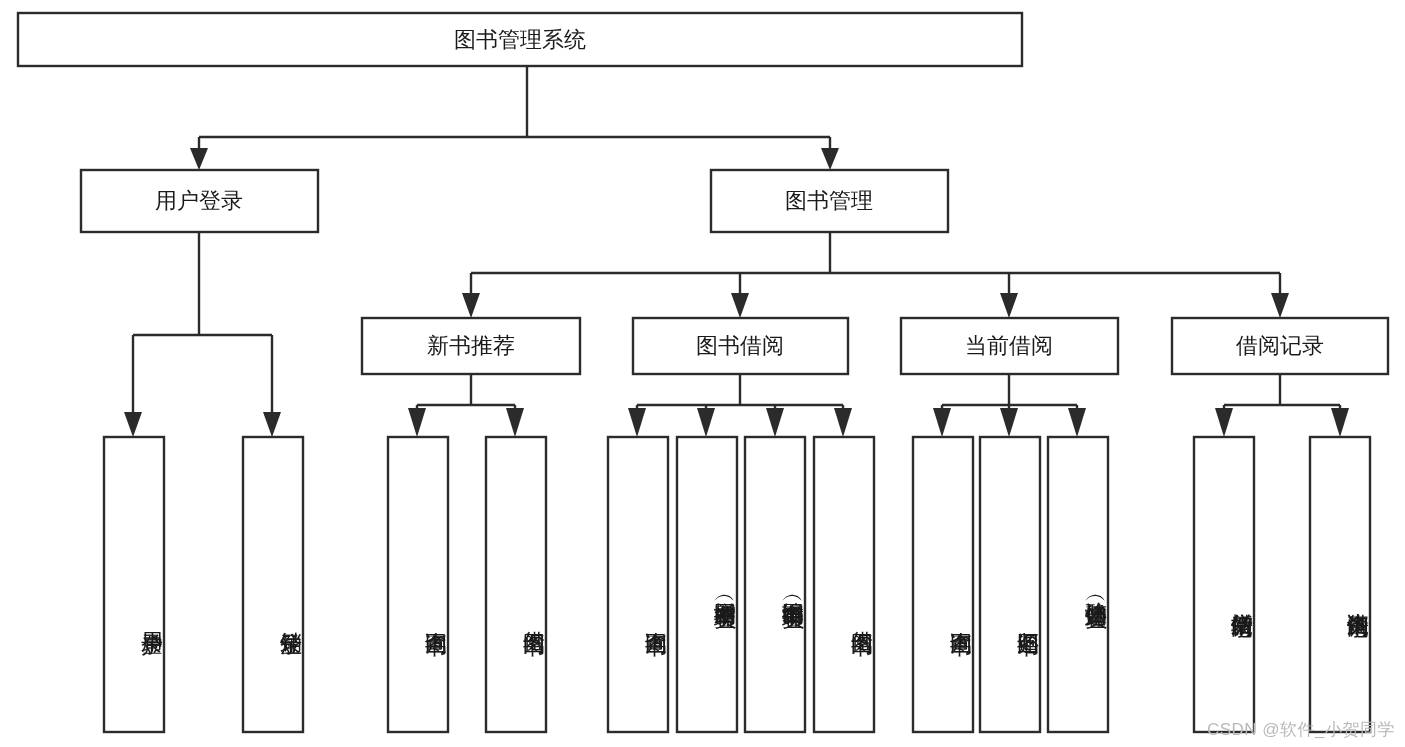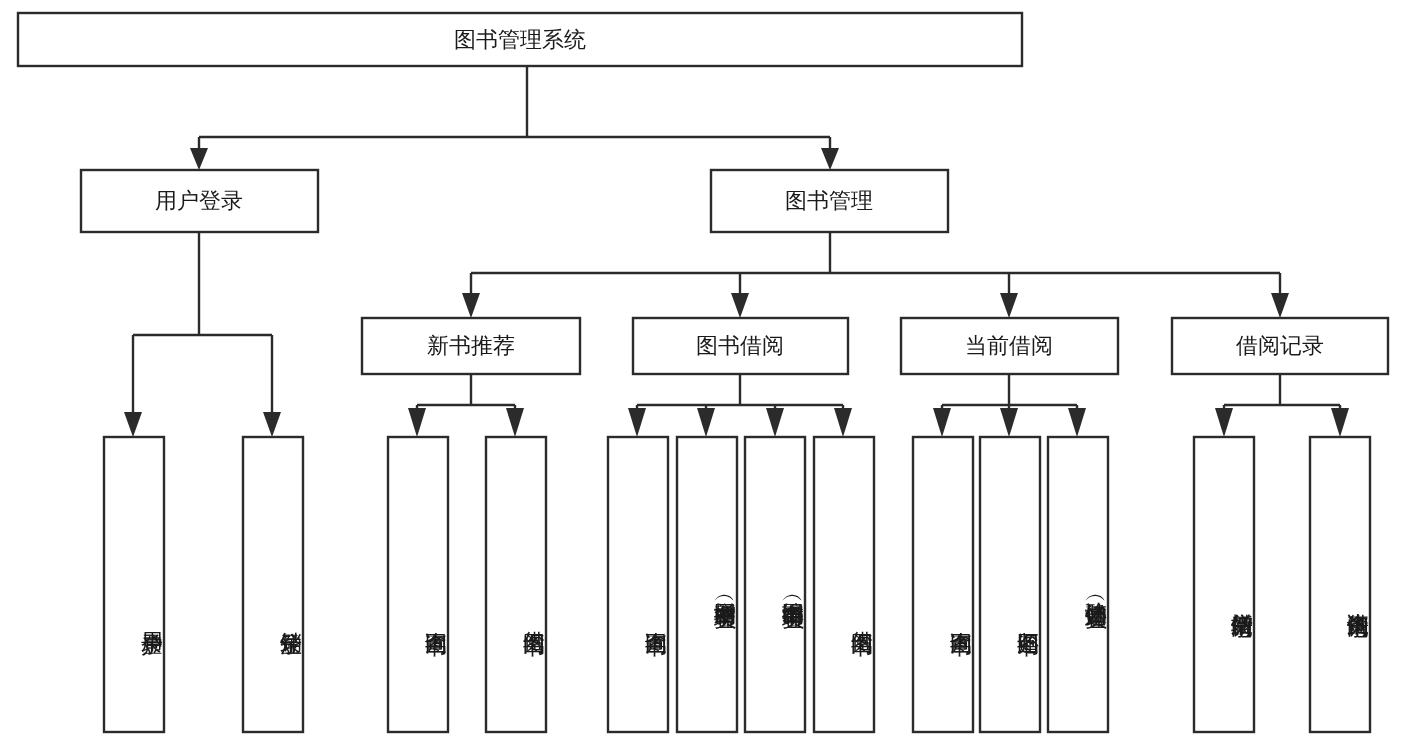--- a/index.html
+++ b/index.html
@@ -208,13 +208,14 @@
   <div class="node-label-v" style="left:745px; top:444px; width:60px; height:288px;">编辑图书（管理员）</div>
   <div class="node-label-v" style="left:814px; top:500px; width:60px; height:232px;">借阅图书</div>
 
   <div class="node-label-v" style="left:913px; top:500px; width:60px; height:232px;">查询图书</div>
   <div class="node-label-v" style="left:980px; top:500px; width:60px; height:232px;">归还图书</div>
   <div class="node-label-v" style="left:1048px; top:444px; width:60px; height:288px;">确认归还（管理员）</div>
 
   <div class="node-label-v" style="left:1194px; top:463px; width:60px; height:269px;">新增借阅记录</div>
   <div class="node-label-v" style="left:1310px; top:463px; width:60px; height:269px;">查询借阅记录</div>
 
+  <div class="watermark">CSDN @软件_小贺同学</div>
 </div>
 
 </body></html>

